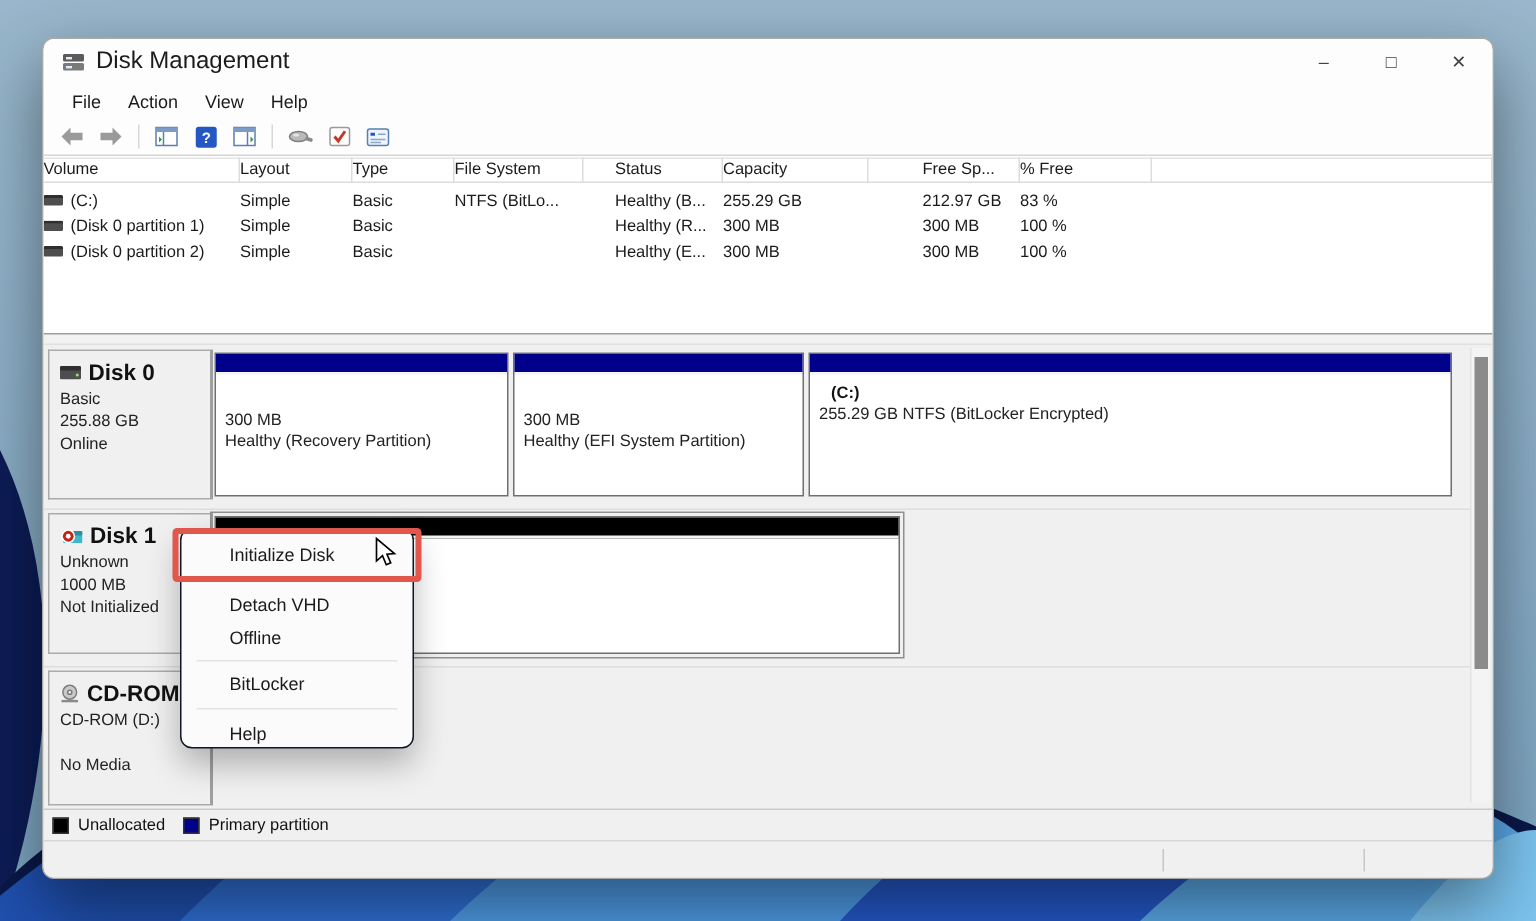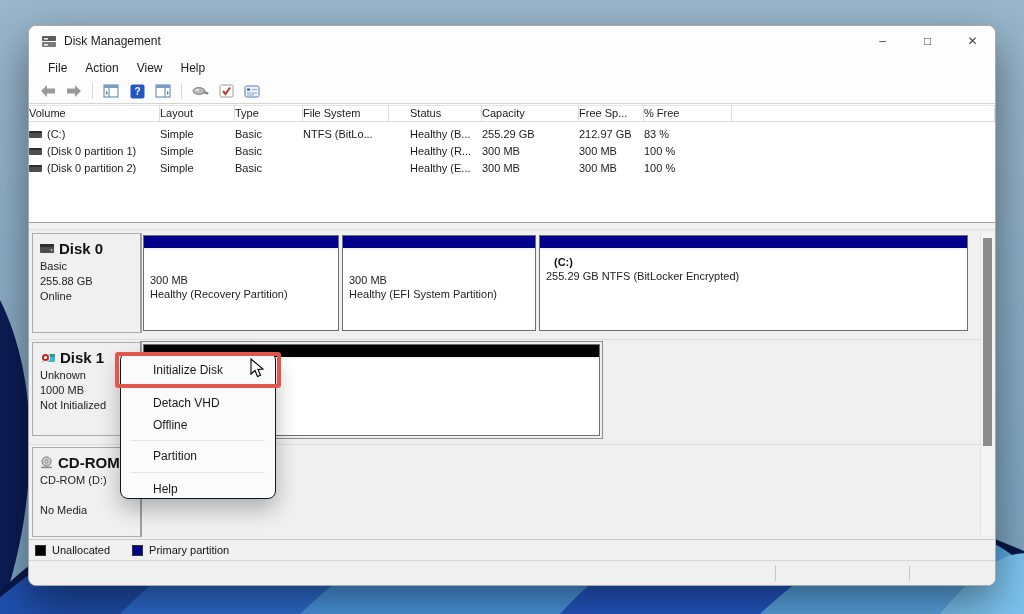--- a/index.html
+++ b/index.html
@@ -11,42 +11,42 @@
   .desktop svg { display:block; }
 
   
   .win { position:absolute; left:28px; top:25px; width:968px; height:561px;
          background:#fdfdfd; border:1px solid #a9a9a9; border-radius:8px;
          box-shadow:0 18px 45px rgba(0,0,0,.45); overflow:hidden; }
 
   .titlebar { position:absolute; left:0; top:0; right:0; height:30px; background:#fdfdfd;
               display:flex; align-items:center; padding-left:12px; }
   .titlebar .app-icon { width:16px; height:16px; margin-right:7px; }
-  .titlebar .title { font-size:12px; color:#1b1b1b; }
+  .titlebar .title { font-size:16px; color:#1b1b1b; }
   .win-controls { position:absolute; right:0; top:0; height:30px; display:flex; }
   .win-btn { width:45px; height:30px; display:flex; align-items:center; justify-content:center;
              font-size:12px; color:#444; }
 
   .menubar { position:absolute; left:0; top:30px; right:0; height:23px; background:#fdfdfd;
              display:flex; align-items:center; padding-left:10px; }
   .menubar .menu-item { font-size:12px; color:#1b1b1b; padding:2px 9px; }
 
   .toolbar { position:absolute; left:0; top:53px; right:0; height:25px; background:#fdfdfd;
              border-bottom:1px solid #d5d5d5; display:flex; align-items:center; padding-left:8px; gap:4px; }
   .tb-btn { width:22px; height:20px; display:flex; align-items:center; justify-content:center; }
   .tb-sep { width:1px; height:16px; background:#d8d8d8; margin:0 3px; }
 
   
   .listpane { position:absolute; left:0; top:79px; right:0; height:117px; background:#fff; }
   .trow { display:flex; height:17px; align-items:center; }
   .thead .cell { border-right:1px solid #dcdcdc; height:17px; line-height:17px; }
   .thead { border-top:1px solid #e4e4e4; border-bottom:1px solid #dcdcdc; }
   .cell { font-size:11px; color:#1b1b1b; padding-left:0; white-space:nowrap; overflow:hidden; }
   .c0{width:131px;} .c1{width:75px;} .c2{width:68px;} .c3{width:86px;}
-  .c4{width:72px;margin-left:21px;} .c5{width:97px;} .c6{width:65px;} .c7{width:88px;} .c8{flex:1;}
+  .c4{width:72px;margin-left:21px;} .c5{width:97px;} .c6{width:65px;margin-left:36px;} .c7{width:88px;} .c8{flex:1;}
   .vol-ic { display:inline-block; width:13px; height:7px; background:#4e4e4e; border-radius:1px;
             margin-right:5px; vertical-align:middle; border-top:2px solid #2e2e2e; }
 
   .splitter { position:absolute; left:0; top:196px; right:0; height:8px; background:#f2f2f2;
               border-top:1px solid #9f9f9f; border-bottom:1px solid #e0e0e0; }
 
   
   .gpane { position:absolute; left:0; top:204px; right:0; height:309px; background:#f0f0f0; }
   .disk-cell { position:absolute; left:3px; width:110px; background:#f0f0f0;
                border:1px solid #ababab; border-right:2px solid #9f9f9f; padding:6px 0 0 7px; }
@@ -60,21 +60,21 @@
   .part .phead { font-size:11px; font-weight:bold; color:#111; }
   .part .pline { font-size:11px; color:#222; margin-top:2px; }
   .part.sel { outline:1px solid #8f8f8f; outline-offset:2px; }
 
   .vscroll { position:absolute; right:2px; top:2px; width:13px; height:303px;
              background:#f4f4f4; border-left:1px solid #e2e2e2; }
   .vthumb { position:absolute; left:2px; top:6px; width:9px; height:208px; background:#8b8b8b; }
 
   
   .legendbar { position:absolute; left:0; top:513px; right:0; height:21px; background:#f0f0f0;
-               border-top:1px solid #c9c9c9; display:flex; align-items:center; padding-left:6px; gap:22px; }
+               border-top:1px solid #c9c9c9; display:flex; align-items:center; padding-left:6px; gap:12px; }
   .leg-item { display:flex; align-items:center; gap:6px; font-size:11px; color:#111; }
   .leg-swatch { width:11px; height:11px; border:1px solid #333; }
   .statusbar { position:absolute; left:0; top:534px; right:0; height:27px; background:#f0f0f0;
                border-top:1px solid #d6d6d6; }
   .sb-sep { position:absolute; top:5px; width:1px; height:15px; background:#c6c6c6; }
 
   
   .ctx { position:absolute; left:120px; top:352px; width:156px; height:147px; z-index:40;
          background:#fbfbfb; border:1px solid #0f172a; border-radius:8px;
          box-shadow:0 10px 22px rgba(0,0,0,.28); padding-top:4px; }
@@ -340,21 +340,21 @@
     <div class="sb-sep" style="left:880px;"></div>
   </div>
 </div>
 
 <div class="ctx">
   <div class="ctx-item">Initialize Disk</div>
   <div class="ctx-sep"></div>
   <div class="ctx-item small">Detach VHD</div>
   <div class="ctx-item small">Offline</div>
   <div class="ctx-sep"></div>
-  <div class="ctx-item small">Partition</div>
+  <div class="ctx-item small">BitLocker</div>
   <div class="ctx-sep" style="margin:5px 10px;"></div>
   <div class="ctx-item small">Help</div>
 </div>
 
 <div class="annot" style="border-color: rgb(226, 87, 75);"></div>
 
 <svg class="cursor" width="16" height="22" viewBox="0 0 16 22">
   <path d="M1 1 L1 16 L5 12.5 L7.5 18.5 L10.5 17.2 L8 11.5 L13 11 Z" fill="#fff" stroke="#000" stroke-width="1.1"></path>
 </svg>
 

